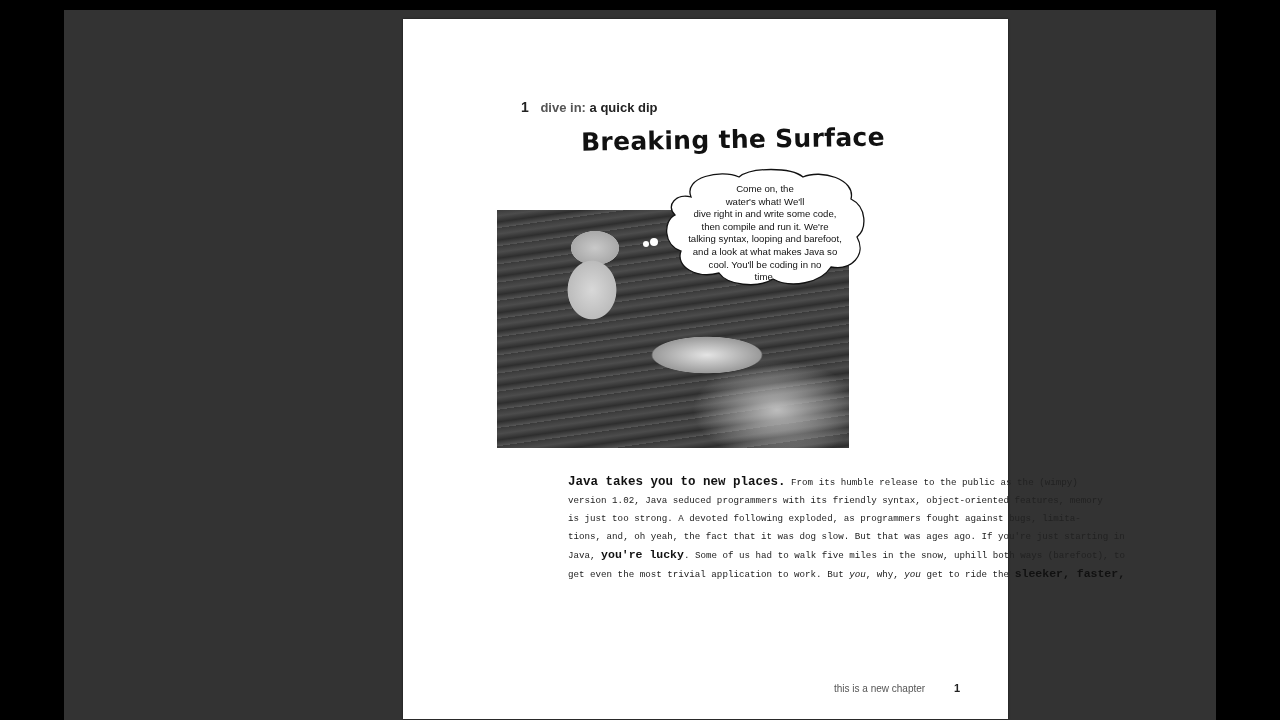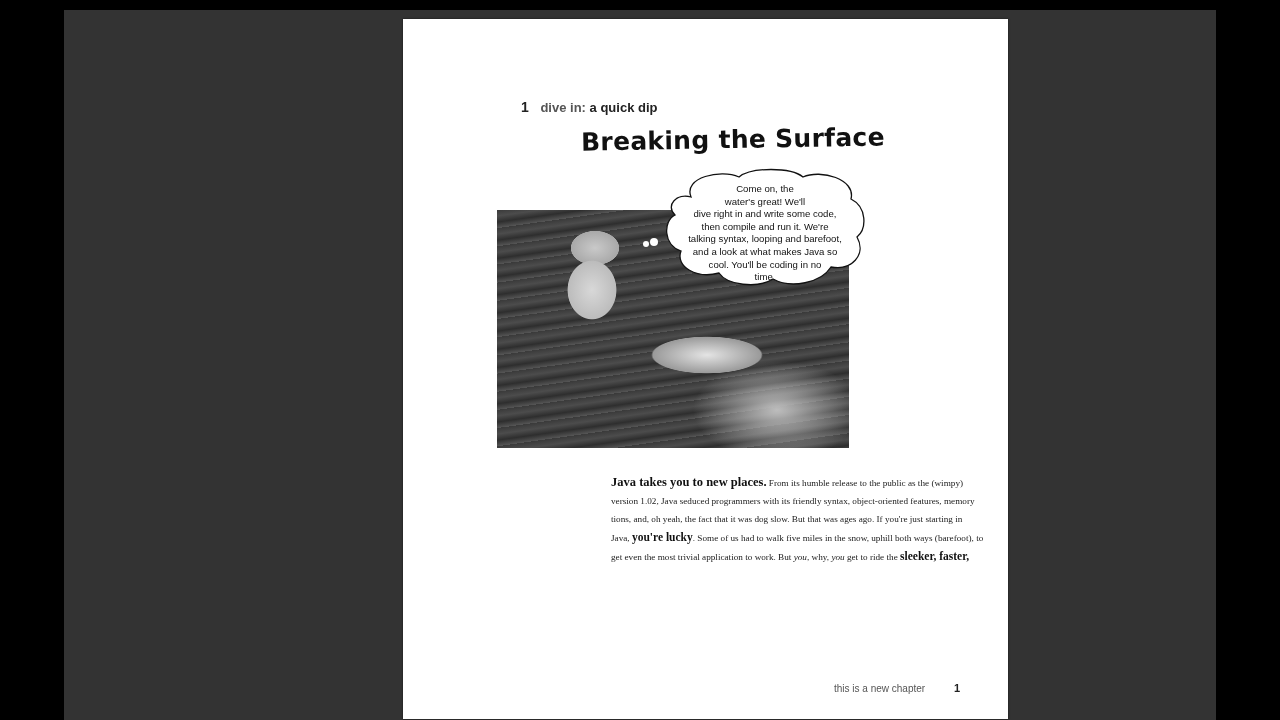--- a/index.html
+++ b/index.html
@@ -18,21 +18,21 @@
       radial-gradient(ellipse 90px 30px at 210px 145px,#e4e4e4 0%,#9a9a9a 60%,transparent 62%),
       radial-gradient(ellipse 120px 70px at 280px 200px,#bdbdbd 0%,transparent 70%),
       repeating-linear-gradient(172deg,#3a3a3a 0px,#4c4c4c 6px,#2e2e2e 12px,#555 18px),
       #404040;}
   .bubble{position:absolute;left:258px;top:148px;width:206px;height:121px;}
   .bubble svg{position:absolute;left:0;top:0;}
   .bubble-text{position:absolute;left:6px;top:16px;width:196px;text-align:center;font-family:Liberation Sans, sans-serif;font-size:9.6px;line-height:12.6px;color:#111;}
   .bubble-text span{display:block;white-space:nowrap;}
   .dot1{position:absolute;left:240px;top:222px;width:6px;height:6px;border-radius:50%;background:#fff;}
   .dot2{position:absolute;left:247px;top:219px;width:8px;height:8px;border-radius:50%;background:#fff;}
-  .body-text{position:absolute;left:165px;top:454px;width:395px;font-size:9.2px;line-height:18px;color:#222;font-family:Liberation Serif, serif;margin-left:43px;}
+  .body-text{position:absolute;left:165px;top:454px;width:395px;font-size:9.2px;line-height:18px;color:#222;font-family:Liberation Mono, monospace;}
   .body-text .line{display:block;white-space:nowrap;}
   .body-text b{font-size:11.5px;color:#111;}
   .body-text b.lead{font-size:12.5px;}
   .footer-label{position:absolute;left:431px;top:664px;font-size:10px;font-weight:normal;color:#555;}
   .footer-num{position:absolute;left:551px;top:663px;font-size:11px;font-weight:bold;color:#222;}
 </style>
 </head>
 <body>
 
 <div class="viewer">
@@ -50,33 +50,34 @@
 
     <div class="dot1"></div>
     <div class="dot2"></div>
 
     <div class="bubble">
       <svg width="206" height="121" viewBox="0 0 206 121">
         <path d="M30,30 C22,10 60,2 78,10 C90,0 130,0 142,10 C160,2 195,12 190,32 C206,40 206,62 196,70 C206,88 190,104 170,100 C160,116 130,122 112,112 C96,122 66,118 58,106 C36,112 14,100 20,84 C2,78 2,54 14,48 C4,38 16,26 30,30 Z" fill="#ffffff" stroke="#111" stroke-width="1.3"></path>
       </svg>
       <div class="bubble-text">
         <span>Come on, the</span>
-        <span>water's great! We'll</span>
+        <span>water's what! We'll</span>
         <span>dive right in and write some code,</span>
         <span>then compile and run it. We're</span>
         <span>talking syntax, looping and barefoot,</span>
         <span>and a look at what makes Java so</span>
         <span>cool. You'll be coding in no</span>
         <span>time.</span>
       </div>
     </div>
 
     <div class="body-text" id="body-text">
         <span class="line"><b class="lead">Java takes you to new places.</b><span> From its humble release to the public as the (wimpy)</span></span>
         <span class="line"><span>version 1.02, Java seduced programmers with its friendly syntax, object-oriented features, memory</span></span>
+        <span class="line"><span>is just too strong.  A devoted following exploded, as programmers fought against bugs, limita-</span></span>
         <span class="line"><span>tions, and, oh yeah, the fact that it was dog slow. But that was ages ago.  If you're just starting in</span></span>
         <span class="line"><span>Java, </span><b>you're lucky</b><span>. Some of us had to walk five miles in the snow, uphill both ways (barefoot), to</span></span>
         <span class="line"><span>get even the most trivial application to work.  But </span><i>you</i><span>, why, </span><i>you</i><span> get to ride the </span><b>sleeker, faster,</b></span>
       </div>
 
     <div class="footer-label">this is a new chapter</div>
     <div class="footer-num">1</div>
   </div>
 </div>
 

